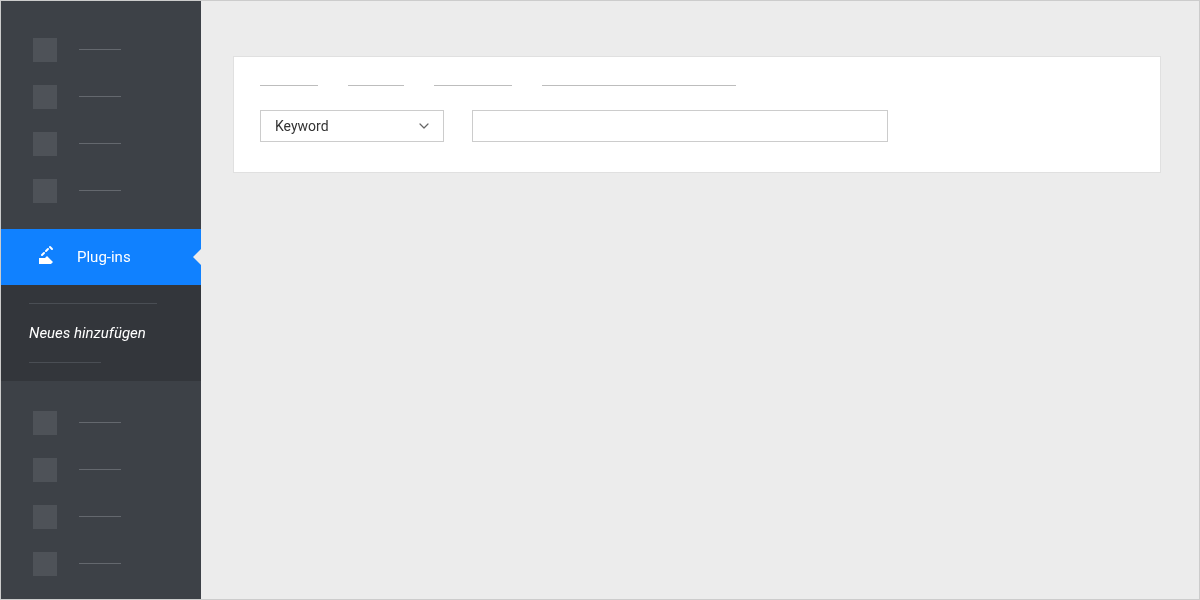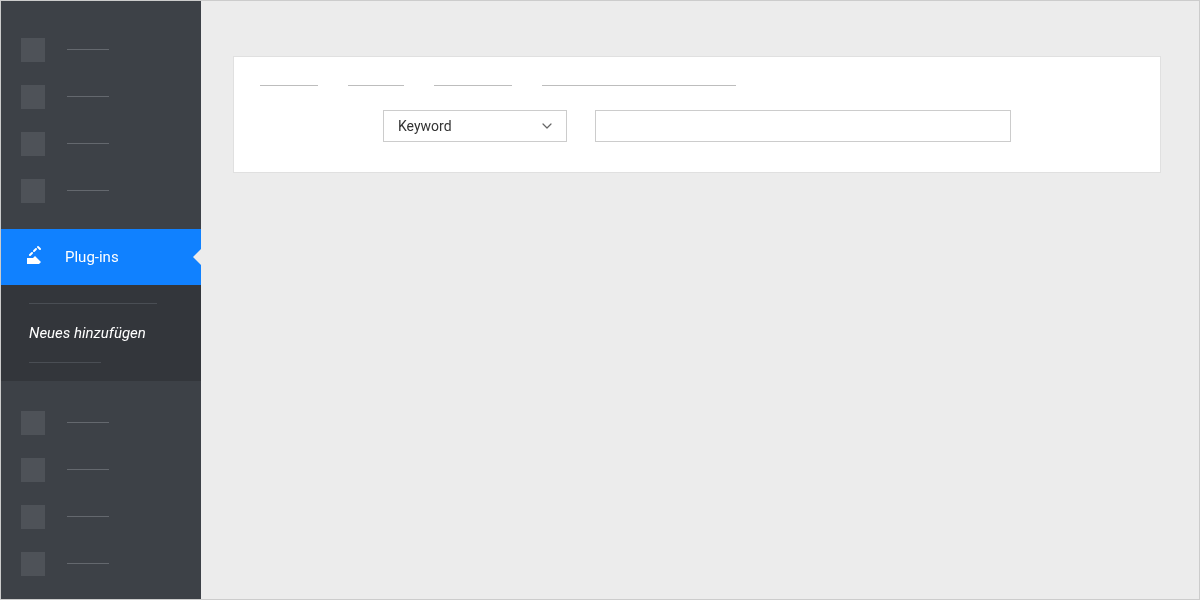--- a/index.html
+++ b/index.html
@@ -24,21 +24,21 @@
       height: 100%;
       background: #3d4147;
       flex-shrink: 0;
       padding-top: 25px;
     }
 
     .sidebar-item {
       display: flex;
       align-items: center;
       height: 47px;
-      padding-left: 20px;
+      padding-left: 32px;
       cursor: pointer;
     }
 
     .sidebar-item .ph-icon {
       width: 24px;
       height: 24px;
       background: #4e5258;
       flex-shrink: 0;
     }
 
@@ -138,21 +138,20 @@
     }
 
     .ft0 { width: 58px; }
     .ft1 { width: 56px; }
     .ft2 { width: 78px; }
     .ft3 { width: 194px; }
 
     .search-row {
       display: flex;
       gap: 28px;
-      justify-content: center;
     }
 
     .select-box {
       width: 184px;
       height: 32px;
       border: 1px solid #ccc;
       display: flex;
       align-items: center;
       justify-content: space-between;
       padding: 0 12px 0 14px;

